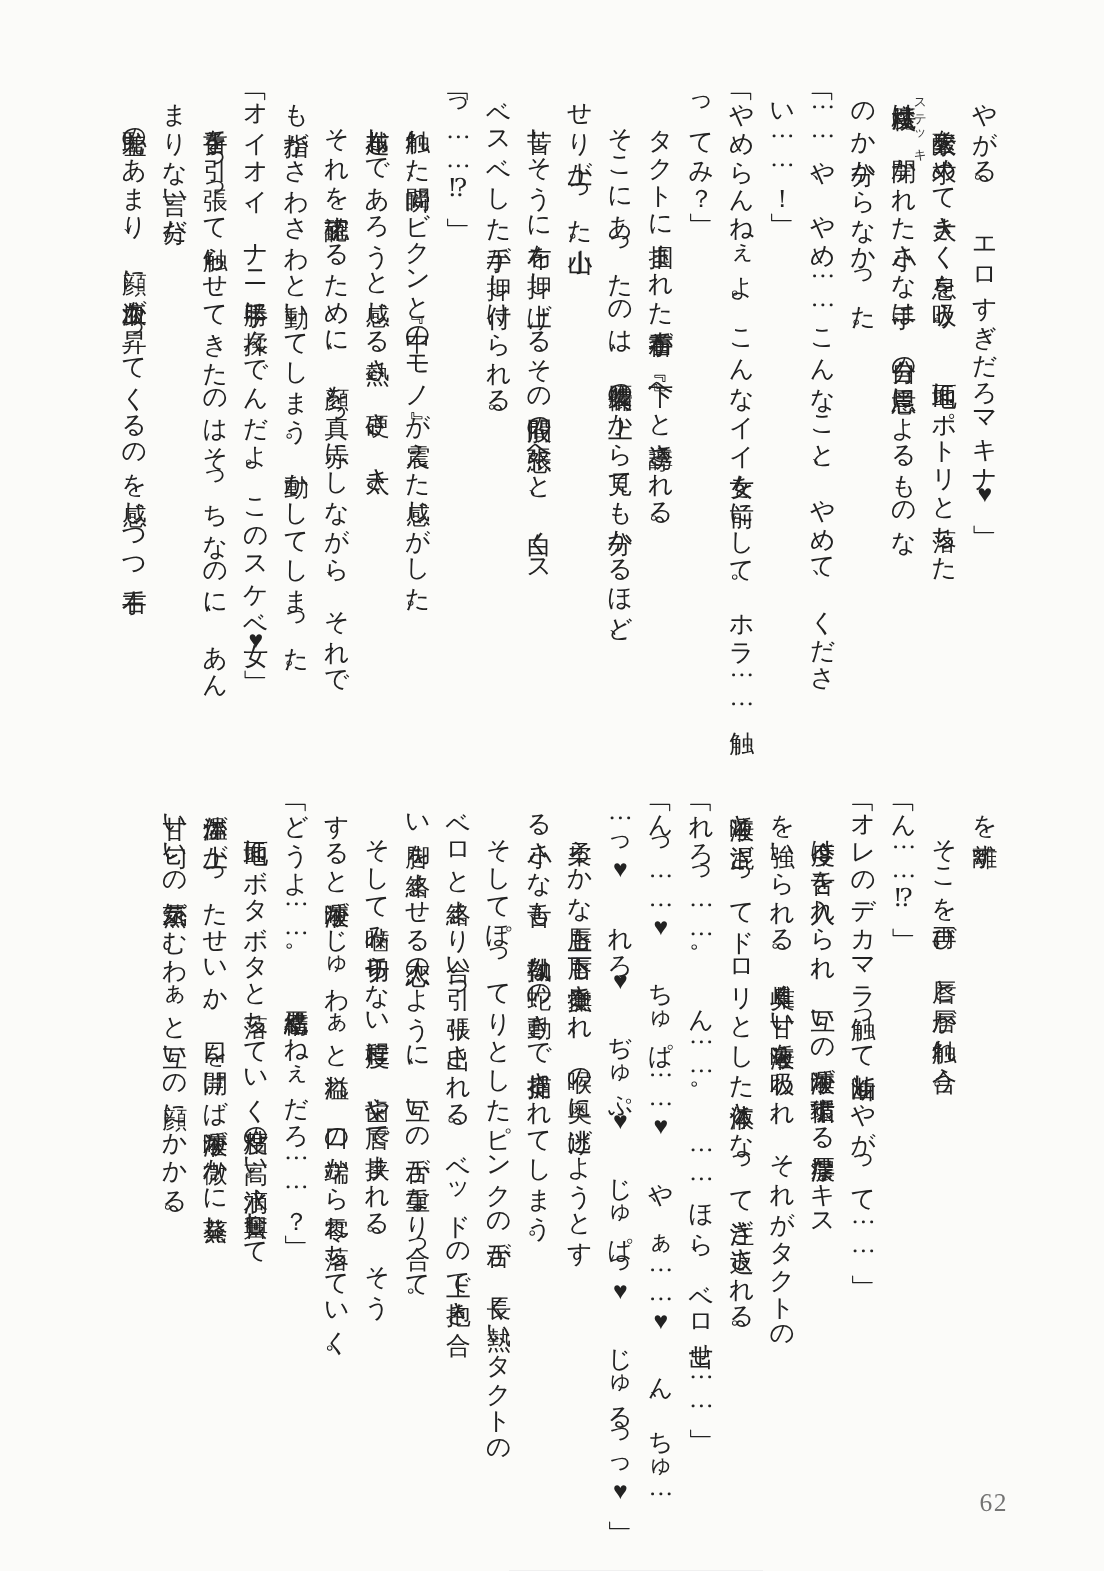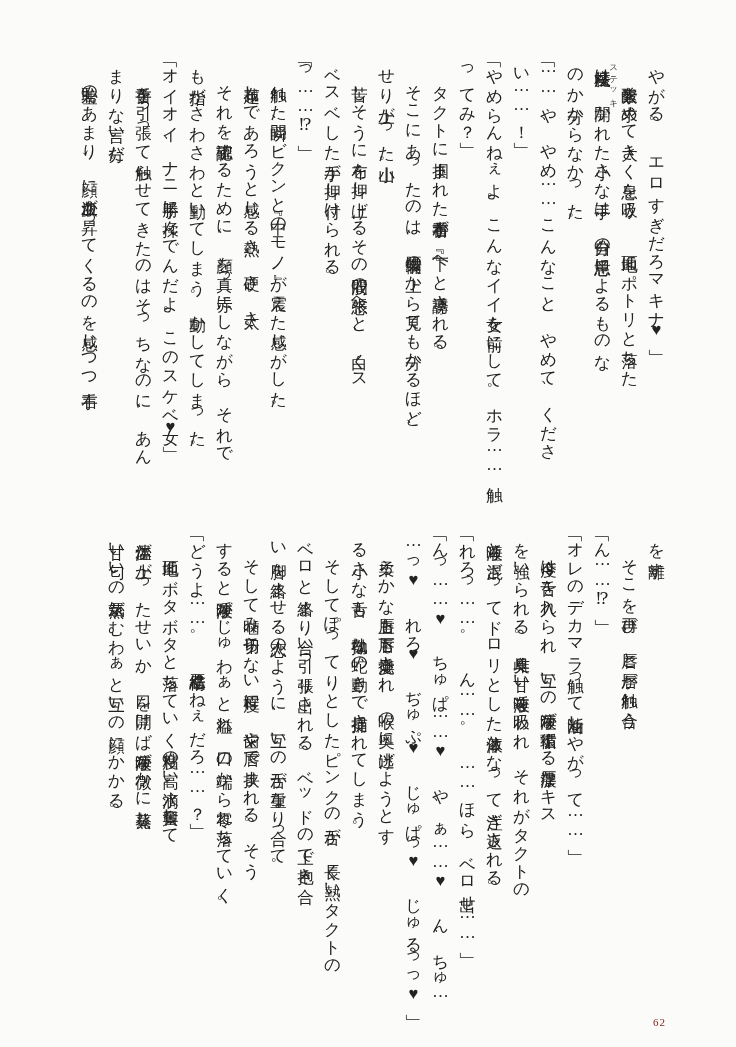--- a/index.html
+++ b/index.html
@@ -26,24 +26,24 @@
   .furigana{
     position:absolute;
     top:2px;right:51px;
     font-size:8.5px;
     line-height:10px;
     letter-spacing:1.5px;
     color:#333;
   }
   .folio{
     position:absolute;
-    left:653px;top:1016px;
+    left:653px;top:992px;
     writing-mode:horizontal-tb;
-    font-size:11px;
-    color:#7f1d1d;
+    font-size:17px;
+    color:#737373;
     letter-spacing:1px;
   }
 </style>
 </head>
 <body>
 
 <div class="page">
 
   <section class="band band-top">
     <p>やがる。　エロすぎだろマキナ♥」</p>

